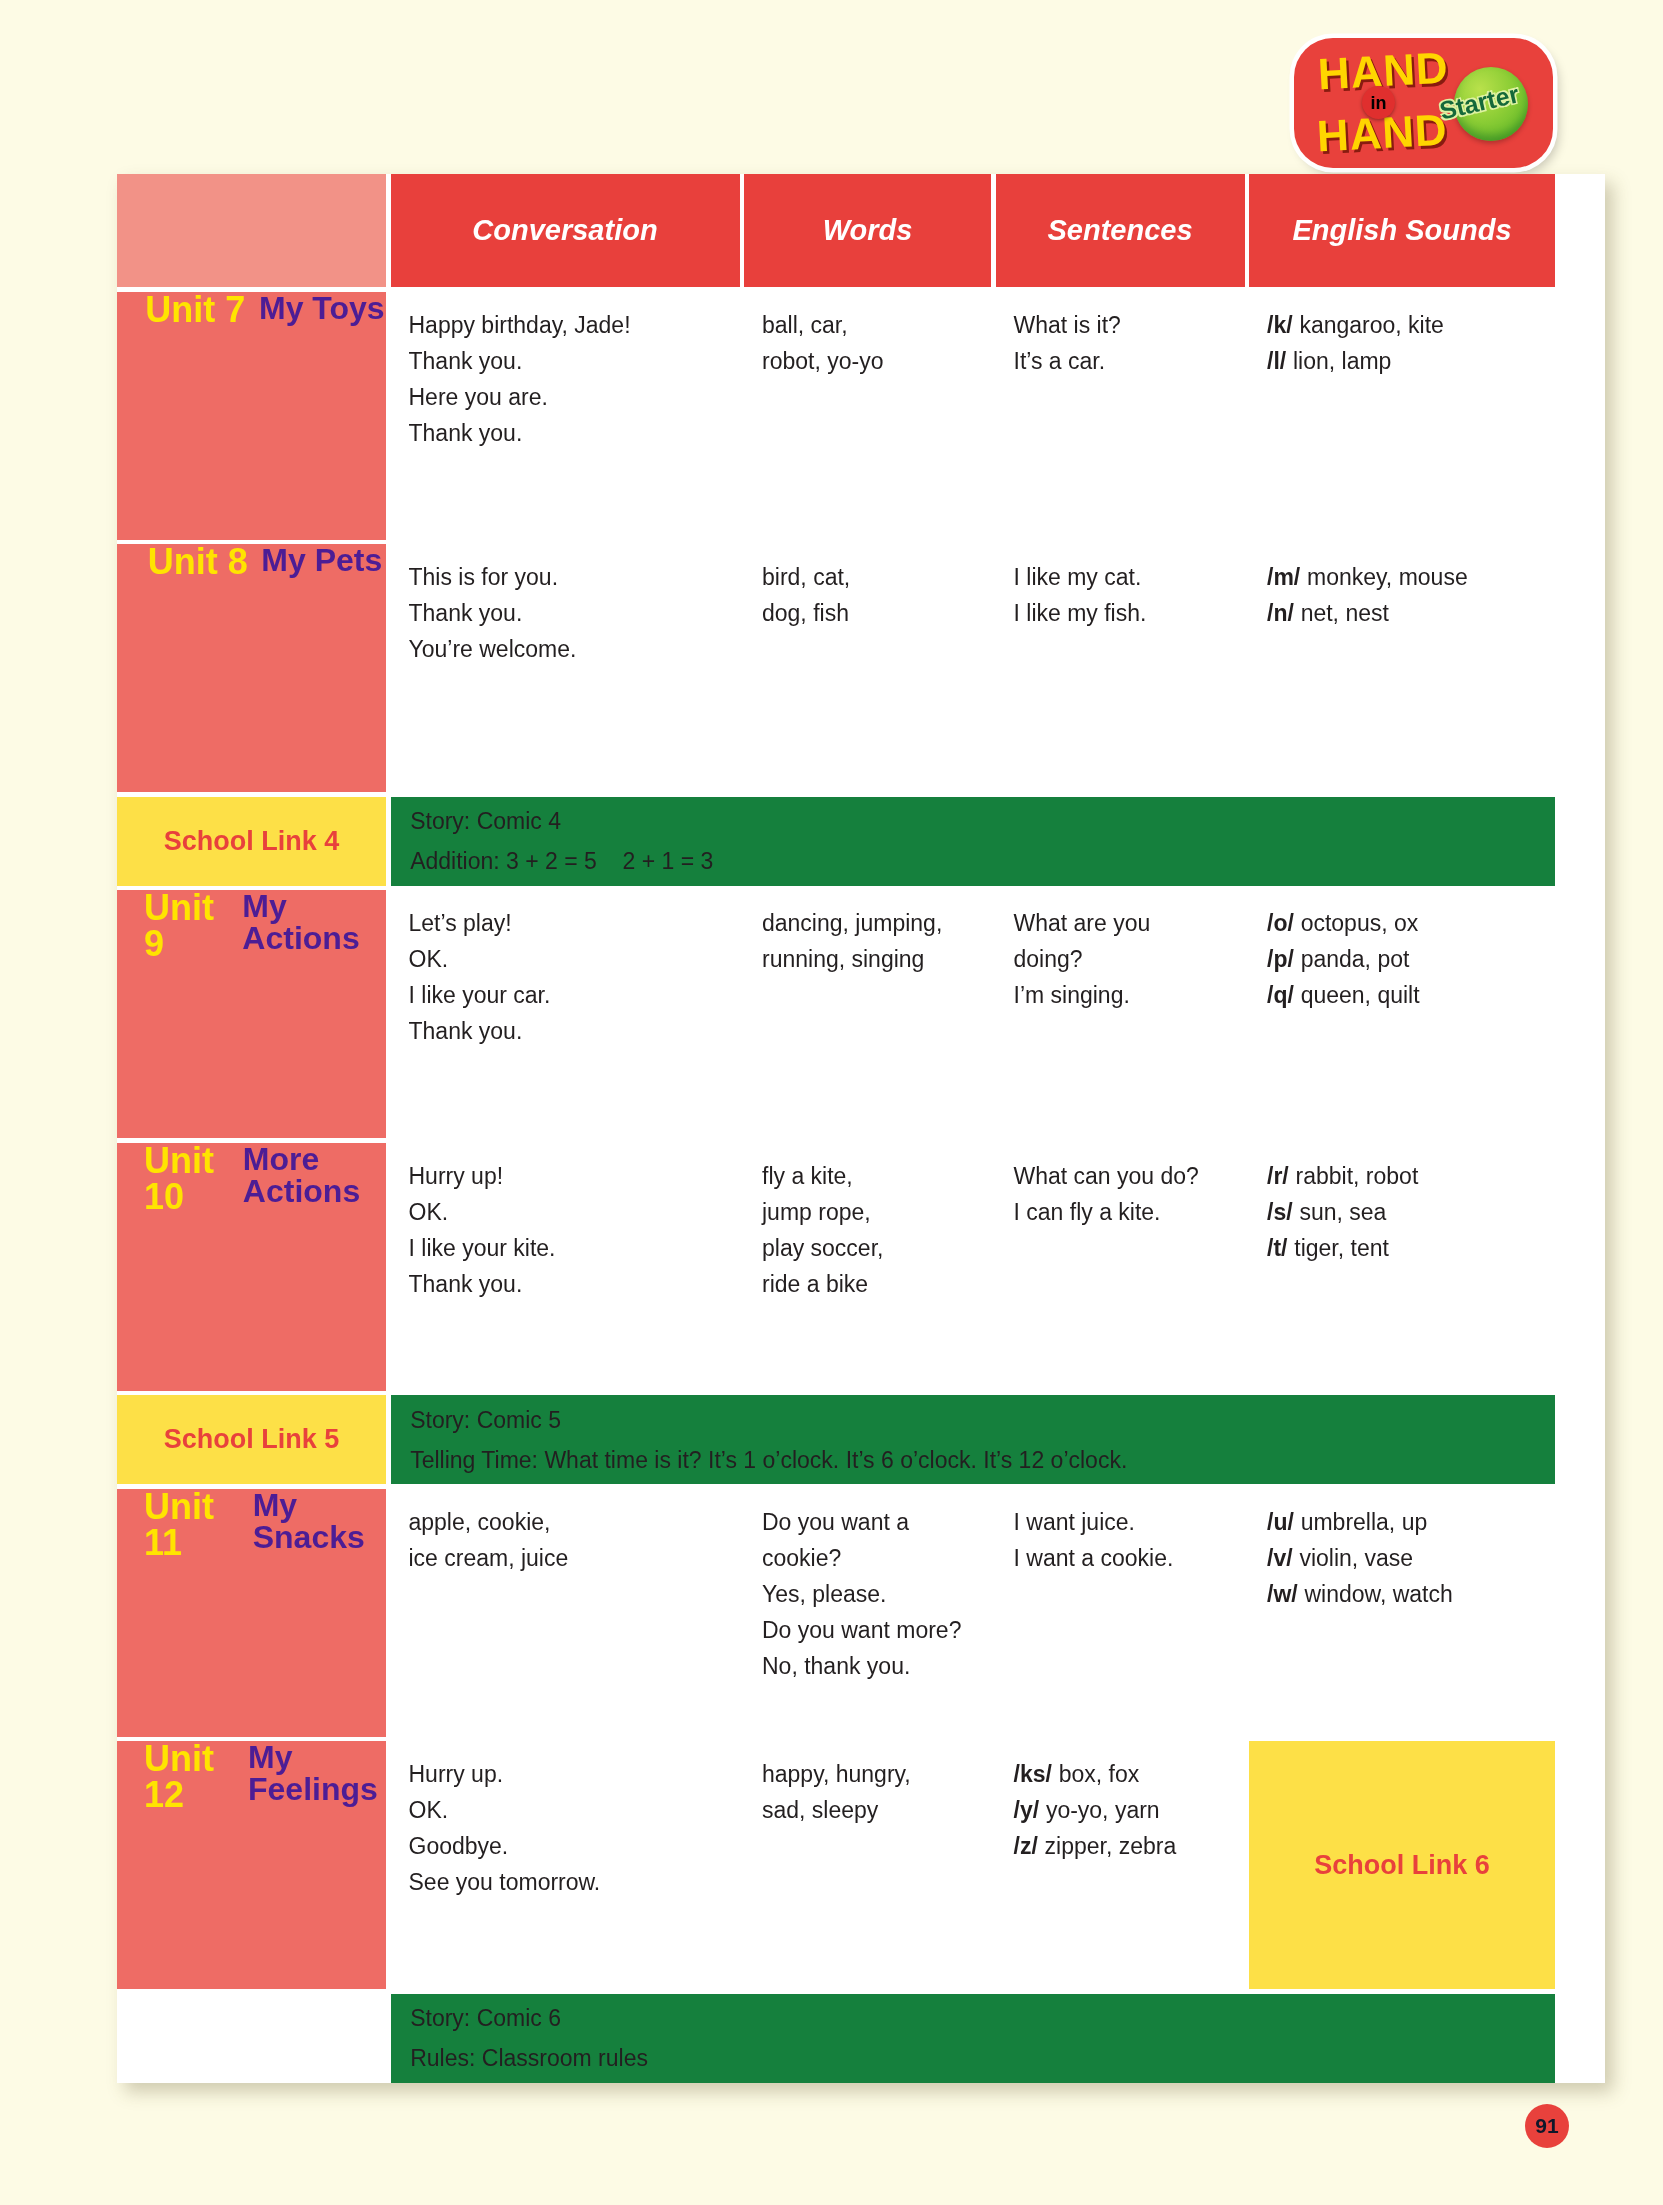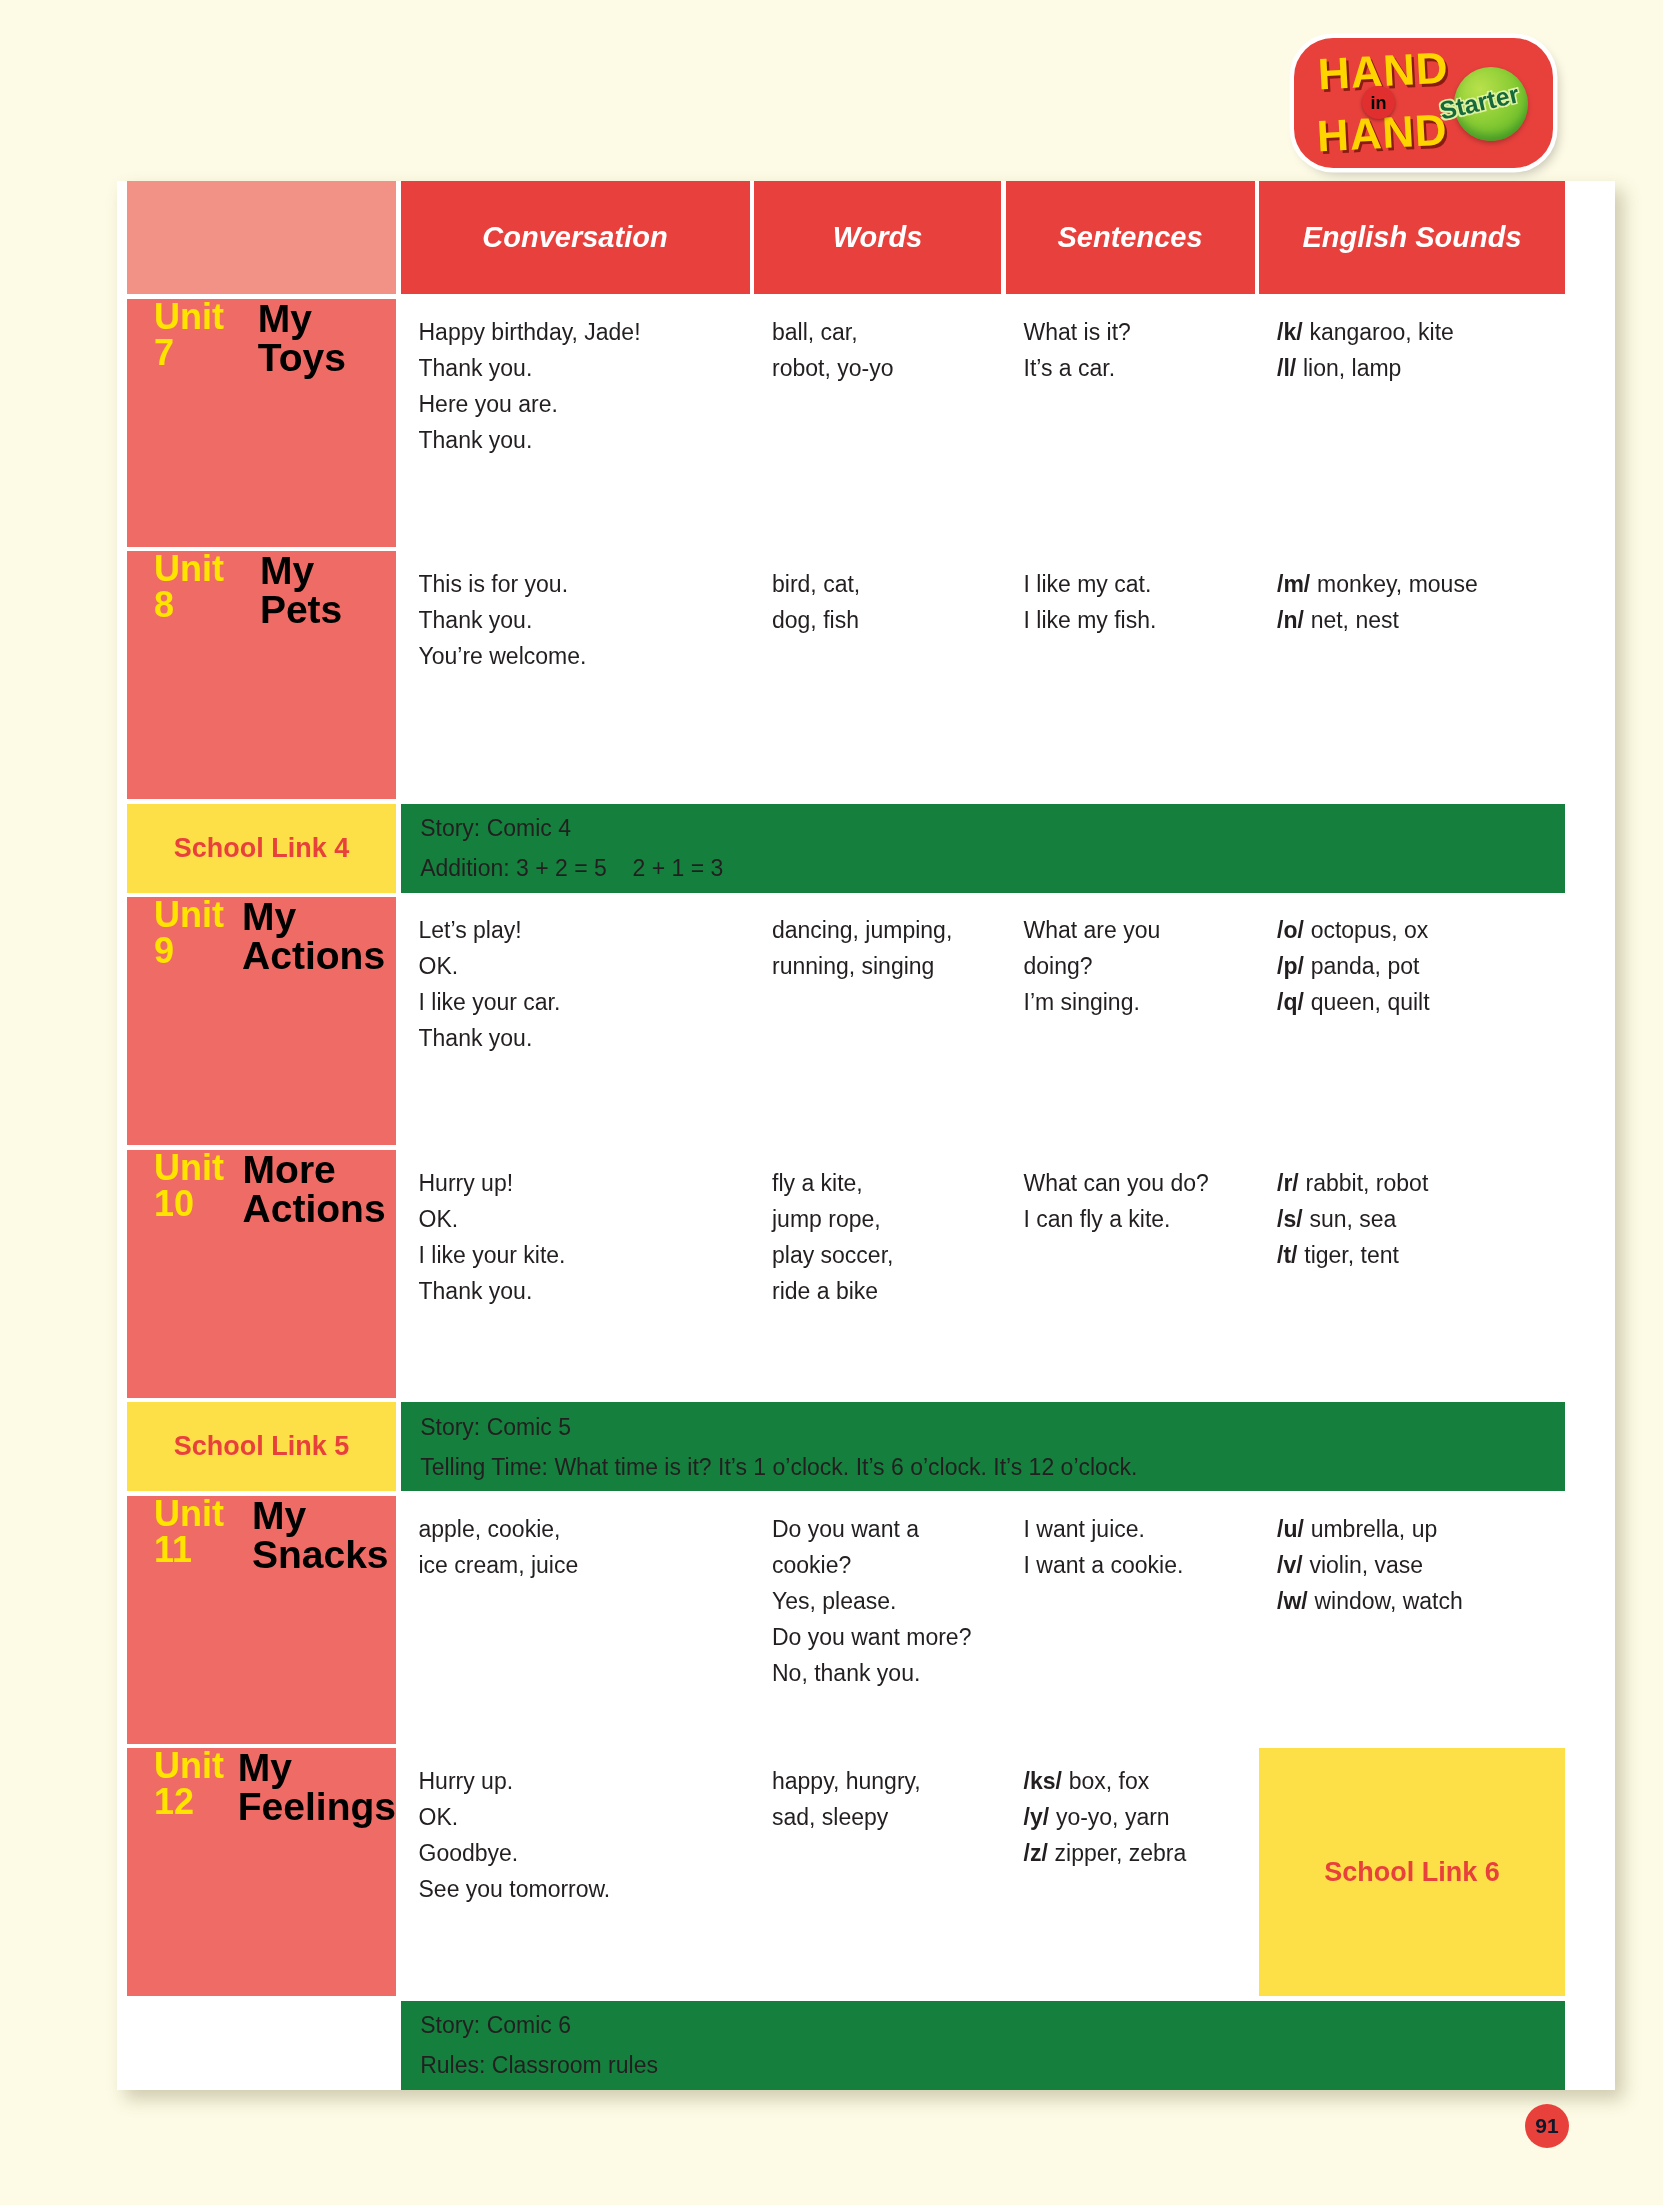--- a/index.html
+++ b/index.html
@@ -36,41 +36,40 @@
     z-index:2;
   }
   .badge-text{
     position:absolute;left:-15px;top:21px;transform:rotate(-13deg);
     font-size:25px;font-weight:800;color:#15693a;white-space:nowrap;
     text-shadow:-1.5px -1.5px 0 #dff2a2, 1.5px -1.5px 0 #dff2a2, -1.5px 1.5px 0 #dff2a2, 1.5px 1.5px 0 #dff2a2;
   }
 
   
   .sheet{
-    position:absolute;left:117px;top:181px;width:1488px;
+    position:absolute;left:117px;top:174px;width:1488px;
     display:grid;
     grid-template-columns:269px 349px 247px 249px 306px;
     grid-template-rows:113px 248px 248px 89px 248px 248px 89px 248px 248px 89px;
     gap:4.5px;
     background:#ffffff;
     box-shadow:7.6px 9px 16.6px rgba(90,80,40,.28);
-    padding-left:10px;
   }
   .corner{background:#f29287;}
   .hdr{
     background:#e8403c;color:#ffffff;
     display:flex;align-items:center;justify-content:center;
     font-style:italic;font-weight:700;font-size:29px;
   }
   .unit{
     background:#ee6c65;display:flex;flex-direction:row;justify-content:center;
     align-items:flex-start;padding-left:27px;gap:13.6px;
   }
   .unit-no{color:#ffe400;font-weight:800;font-size:36px;line-height:1;}
-  .unit-topic{color:#000000;font-weight:700;font-size:39px;line-height:1;}
+  .unit-topic{color:#4c1d95;font-weight:700;font-size:32px;line-height:1;}
   .body{
     background:#ffffff;padding:15px 13.6px 0 18px;font-size:23px;color:#231f20;
   }
   .ln{line-height:36px;}
   .snd .ph{font-weight:700;margin-right:6.8px;}
   .sl-label{
     background:#fde047;display:flex;align-items:center;justify-content:center;
   }
   .sl-label span{color:#e8413c;font-weight:800;font-size:27px;}
   .sl-content{

